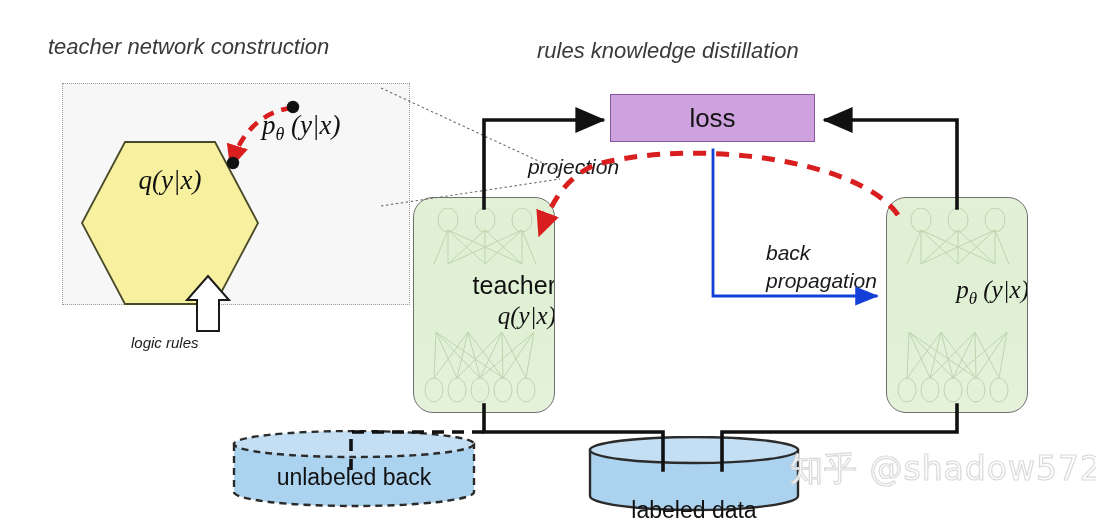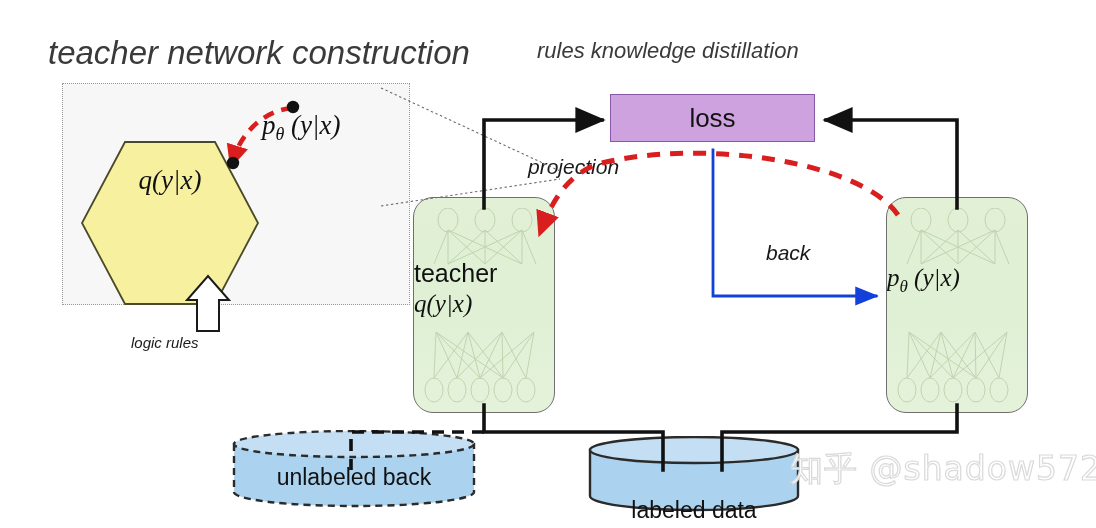--- a/index.html
+++ b/index.html
@@ -8,21 +8,21 @@
     font-family:"Liberation Sans","DejaVu Sans",sans-serif;
     color:#1a1a1a;
   }
   #canvas{position:absolute;inset:0;width:1096px;height:528px;}
   .svglayer{position:absolute;left:0;top:0;width:1096px;height:528px;pointer-events:none;}
 
   .abs{position:absolute;}
 
   
   .section-title{
-    font-style:italic;font-size:33px;color:#3a3a3a;white-space:nowrap;
+    font-style:italic;font-size:22px;color:#3a3a3a;white-space:nowrap;
     font-family:"Liberation Sans","DejaVu Sans",sans-serif;
   }
   #title-left{left:48px;top:34px;}
   #title-right{left:537px;top:38px;font-size:22px;}
 
   
   #panel-left{
     left:62px;top:83px;width:348px;height:222px;
     background:#f7f7f7;border:1px dotted #9a9a9a;
     box-sizing:border-box;
@@ -65,21 +65,21 @@
   
   .netbox{
     width:142px;height:216px;border:1.6px solid #6f6f6f;border-radius:20px;
     background:linear-gradient(180deg,#e2f0d6 0%,#dff0d4 48%,#e4f2da 100%);
     box-sizing:border-box;overflow:hidden;
   }
   #teacher-box{left:413px;top:197px;}
   #student-box{left:886px;top:197px;}
   .netbox .nnart{position:absolute;left:0;width:142px;}
   .netbox .labels{
-    position:absolute;left:0;width:142px;text-align:left;top:62px;
+    position:absolute;left:0;width:142px;text-align:right;top:74px;
   }
   .netbox .name{font-size:25px;color:#111;line-height:1.05;}
   .netbox .formula{
     font-family:"Liberation Serif","DejaVu Serif",serif;
     font-style:italic;font-size:25px;color:#111;margin-top:4px;line-height:1.1;
   }
   .netbox .formula .sub{font-size:17px;vertical-align:sub;}
   .netbox .formula .up{font-style:normal;}
 
   
@@ -228,20 +228,21 @@
         <ellipse cx="66" cy="62" rx="9" ry="12"></ellipse>
         <ellipse cx="89" cy="62" rx="9" ry="12"></ellipse>
         <ellipse cx="112" cy="62" rx="9" ry="12"></ellipse>
       </g>
     </svg>
   </div>
 
   <div class="abs" id="projection-label">projection</div>
   <div class="abs" id="backprop-label">
     <div>back</div>
+    <div>propagation</div>
   </div>
 
   <svg class="cylinder" id="unlabeled-cyl" width="244" height="80" viewBox="0 0 244 80">
     <path d="M2,14 L2,62 A120,14 0 0 0 242,62 L242,14 Z" fill="#abd2ee" stroke="#2b2b2b" stroke-width="2.4" stroke-dasharray="7 5"></path>
     <ellipse cx="122" cy="14" rx="120" ry="13" fill="#c4dff3" stroke="#2b2b2b" stroke-width="2.4" stroke-dasharray="7 5"></ellipse>
   </svg>
   <div class="cyl-label" id="unlabeled-label">unlabeled back</div>
 
   <svg class="cylinder" id="labeled-cyl" width="212" height="80" viewBox="0 0 212 80">
     <path d="M2,14 L2,60 A104,14 0 0 0 210,60 L210,14 Z" fill="#abd2ee" stroke="#2b2b2b" stroke-width="2.4"></path>

